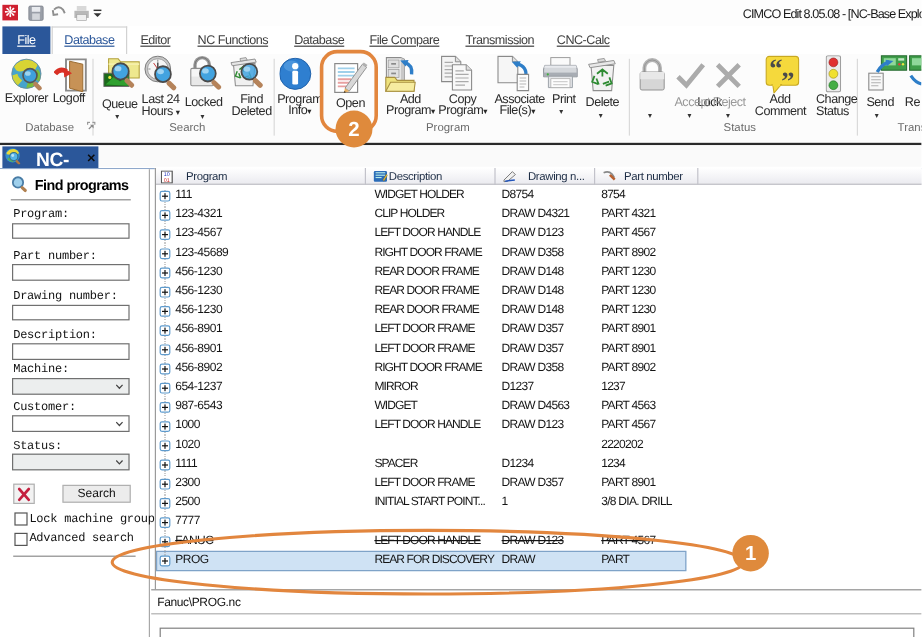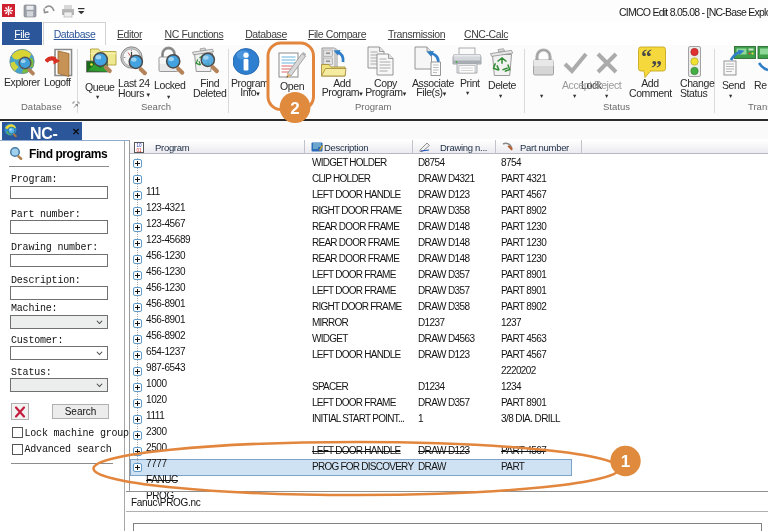--- a/index.html
+++ b/index.html
@@ -49,21 +49,21 @@
 .cb { position:absolute; width:11px; height:11px; border:1px solid #555; background:#fff; }
 
 
 #tablepanel { left:129px; top:140px; width:639px; height:351px; background:#fff;
   border-left:1px solid #9a9a9a; }
 #thead { position:absolute; left:0; top:0; width:639px; height:13.5px;
   background:linear-gradient(#ffffff,#ebebf0); border-bottom:1px solid #b8b8c0; }
 .hcell { position:absolute; top:0; height:13.5px; border-right:1px solid #c2c2ca; }
 .htext { position:absolute; top:1.5px; font-size:9.5px; letter-spacing:-0.3px; color:#1c2c44; white-space:nowrap; }
 .trow { position:absolute; left:0; width:639px; height:16px; font-size:10px; letter-spacing:-0.4px; color:#141414; }
-.c0 { position:absolute; left:16px; top:2px; white-space:nowrap;margin-top:29px; }
+.c0 { position:absolute; left:16px; top:2px; white-space:nowrap; }
 .c1 { position:absolute; left:182px; top:2px; white-space:nowrap; letter-spacing:-0.75px; }
 .c2 { position:absolute; left:288px; top:2px; white-space:nowrap; letter-spacing:-0.6px; }
 .c3 { position:absolute; left:371px; top:2px; white-space:nowrap; letter-spacing:-0.6px; }
 .plus { position:absolute; left:3px; top:4px; width:9px; height:9px; border-radius:2px;
   border:1.3px solid #5f9bcd; background:#fff; }
 .plus::before { content:""; position:absolute; left:0.8px; top:2.5px; width:4.8px; height:1.5px; background:#111; }
 .plus::after { content:""; position:absolute; left:2.5px; top:0.8px; width:1.5px; height:4.8px; background:#111; }
 #treeline { position:absolute; left:7px; top:18px; width:1px; height:310px;
   background-image:repeating-linear-gradient(#a8a8a8 0 1px, transparent 1px 2px); }
 .strike { text-decoration:line-through; }
@@ -605,21 +605,21 @@
       <div class="trow" style="top:303px">
           <div class="plus"></div>
           <div class="c0 strike">FANUC</div>
           <div class="c1 strike">LEFT DOOR HANDLE</div>
           <div class="c2 strike">DRAW D123</div>
           <div class="c3 strike">PART 4567</div>
         </div>
       <div class="trow" style="top:319px">
           <div class="plus"></div>
           <div class="c0">PROG</div>
-          <div class="c1">PROG FOR DISCOVERY</div>
+          <div class="c1">REAR FOR DISCOVERY</div>
           <div class="c2">DRAW</div>
           <div class="c3">PART</div>
         </div>
       </div>
   </div>
 
   <div id="botline1" class="abs"></div>
   <div id="fanuclabel" class="abs">Fanuc\PROG.nc</div>
   <div id="botline2" class="abs"></div>
   <div id="previewrect" class="abs"></div>

